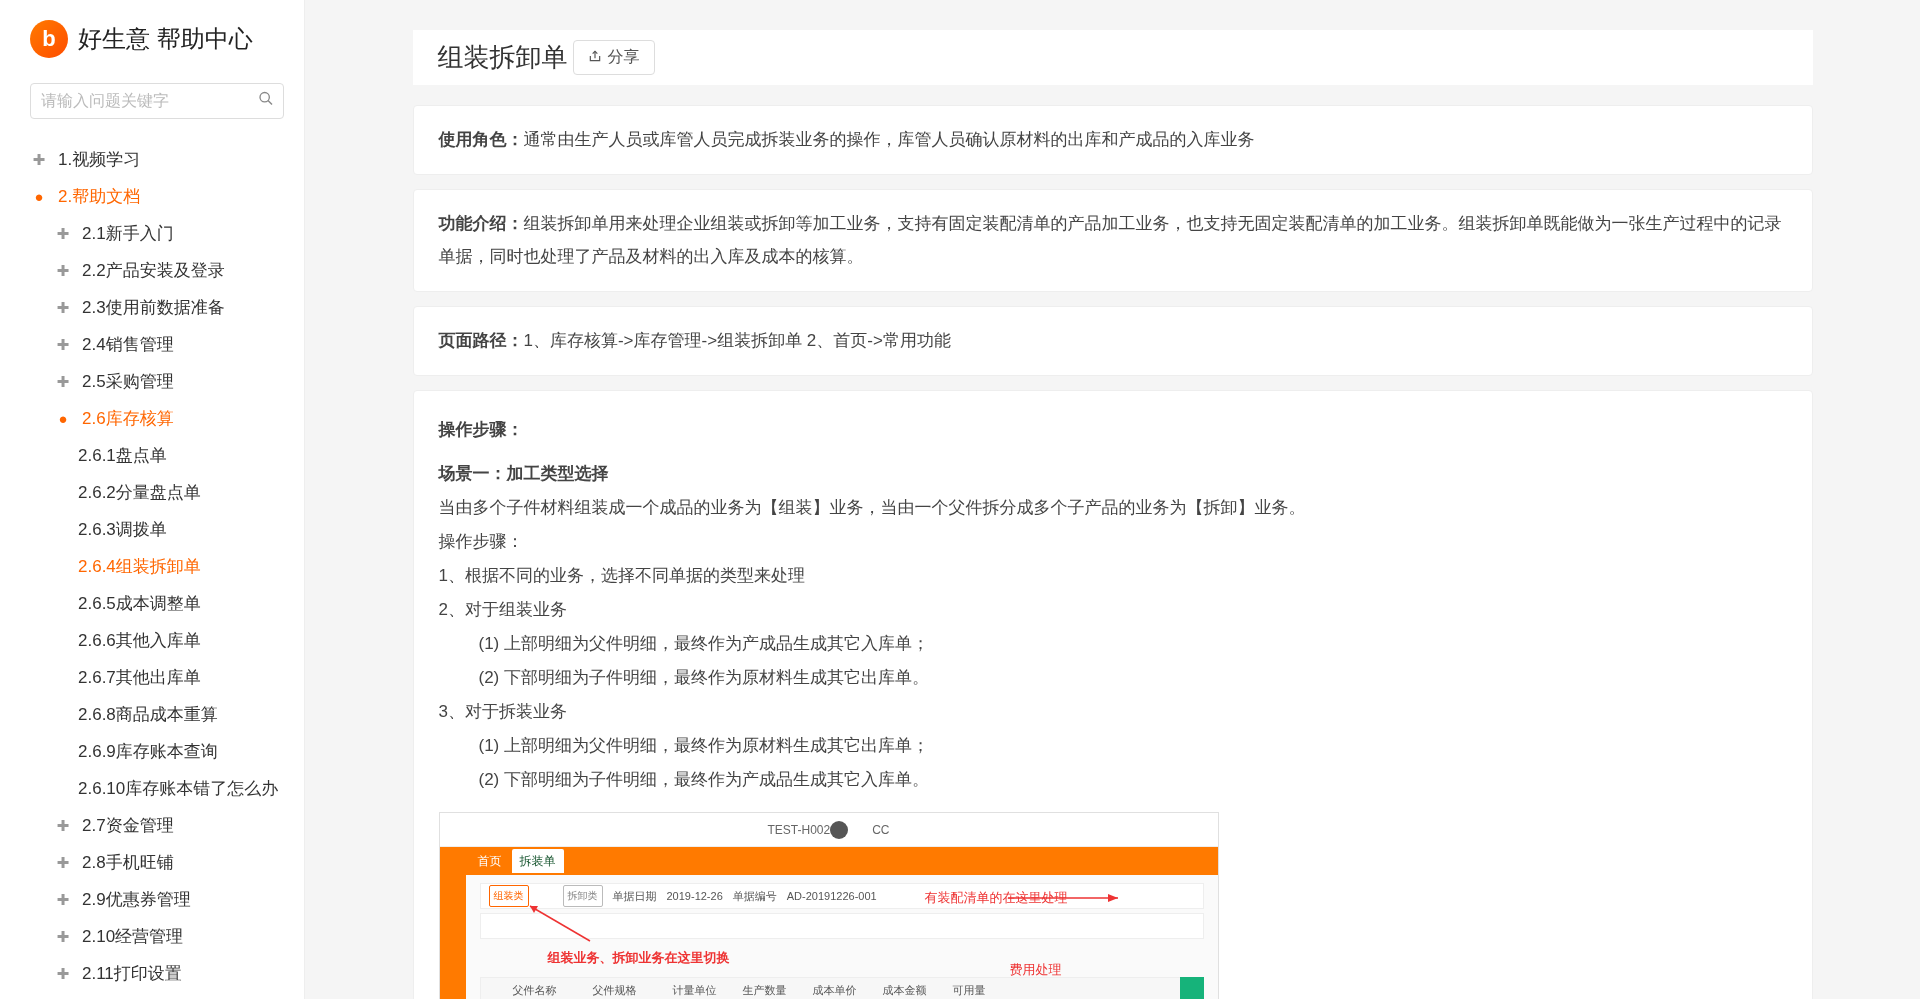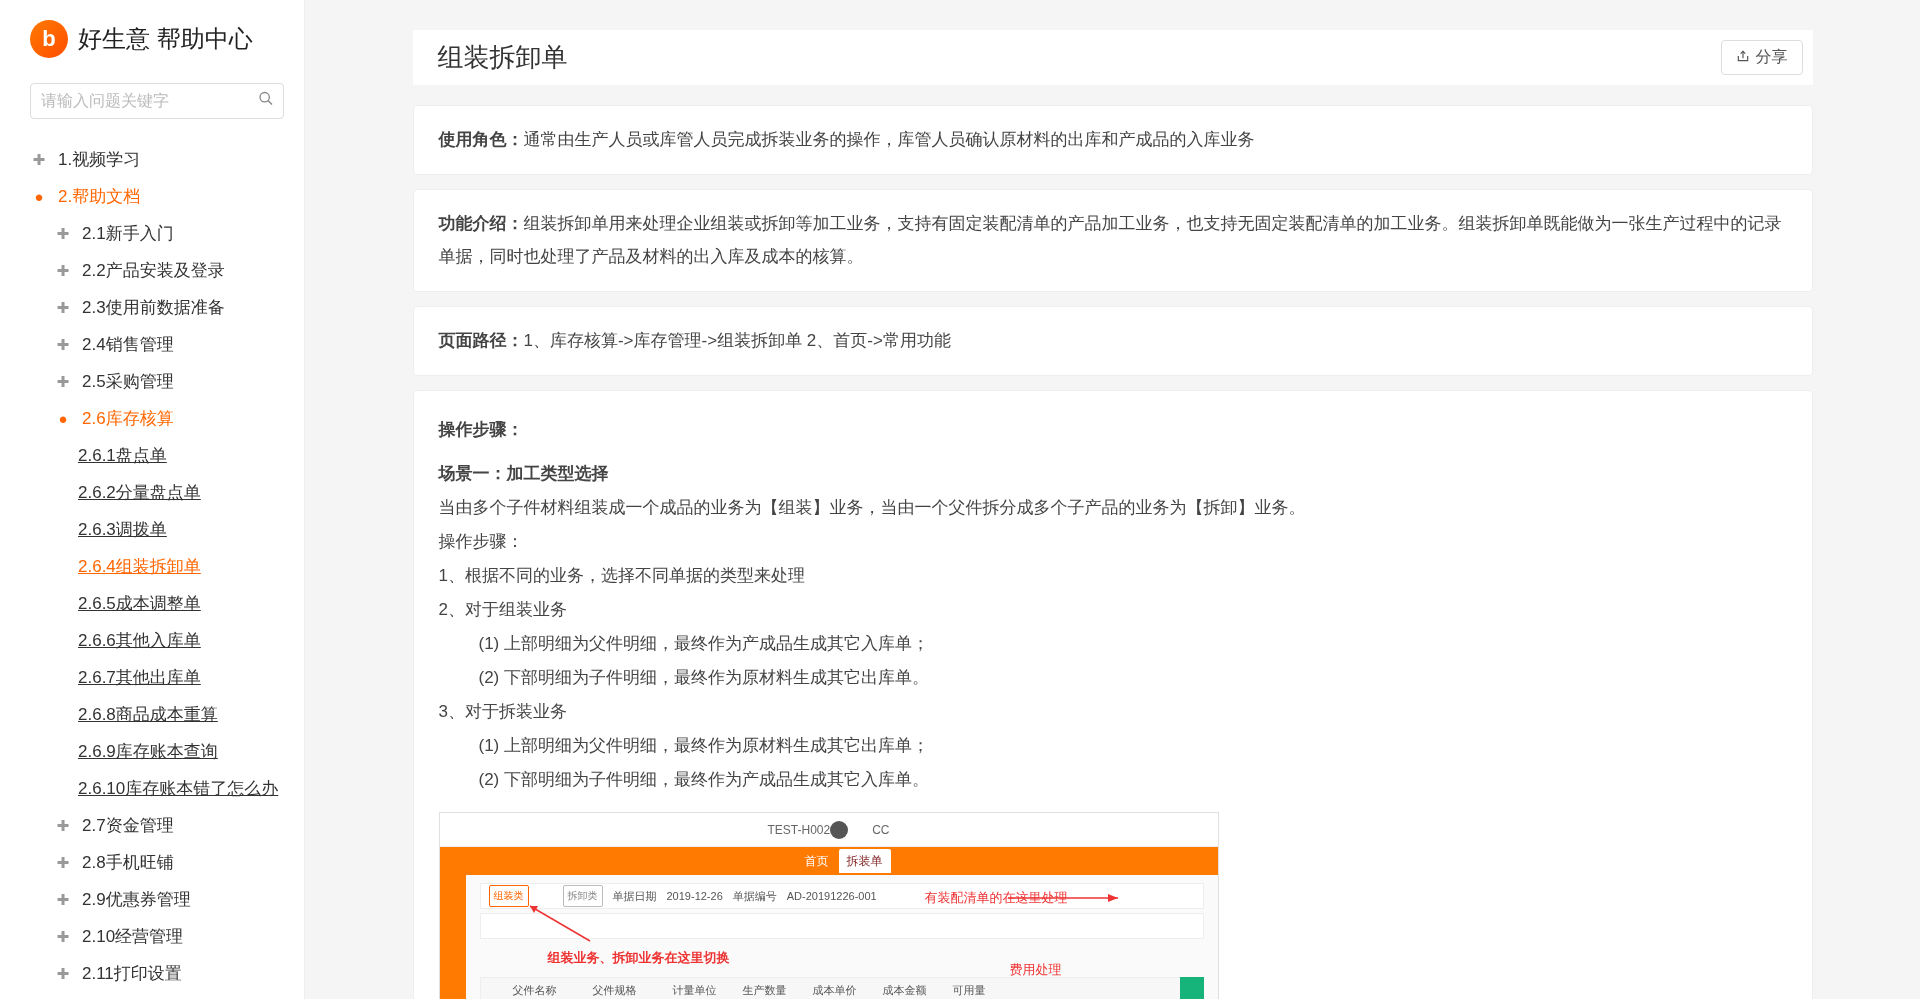--- a/index.html
+++ b/index.html
@@ -91,35 +91,33 @@
       color: #999;
     }
     .nav-item.active .nav-icon {
       color: #ff6600;
     }
     .nav-sub {
       padding-left: 24px;
     }
     .nav-sub2 {
       padding-left: 48px;
-      text-decoration: underline;
     }
 
     .main {
       flex: 1;
       background: #f5f5f5;
       padding: 30px 40px;
     }
     .main-inner {
       max-width: 1400px;
       margin: 0 auto;
     }
     .title-row {
       display: flex;
-      justify-content: space-between;
       align-items: center;
       margin-bottom: 20px;
       background: #fff;
       padding-right:10px;
     }
     .page-title {
       font-size: 26px;
       font-weight: 500;
       padding: 10px 5px 10px 25px;
       background:#fff;
@@ -186,21 +184,21 @@
       justify-content:center;
       padding:0 14px;
       font-size:12px;
       color:#666;
     }
     .sp-orange-left{
       position:absolute; left:0; top:0; bottom:0; width:26px; background:#ff7a00;
     }
     .sp-tabs{
       position:absolute; left:26px; top:0; right:0; height:28px; background:#ff7a00; color:#fff;
-      display:flex; align-items:center; gap:10px; padding-left:12px; font-size:12px;justify-content:center;
+      display:flex; align-items:center; gap:10px; padding-left:12px; font-size:12px;
     }
     .sp-row{
       position:absolute; left:40px; right:14px; height:26px; border:1px solid #eee; background:#fff; font-size:11px; color:#555; display:flex; align-items:center; padding:0 8px; gap:10px;
     }
     .sp-tag{
       border:1px solid #f60; color:#f60; font-size:10px; padding:0 4px; border-radius:2px;
     }
     .sp-btn-green{
       position:absolute; right:14px; width:24px; height:56px; background:#16b37a;
     }
@@ -361,21 +359,21 @@
             <span>TEST-H002</span>
             <span style="display:flex;align-items:center;gap:24px;">
               <span style="width:18px;height:18px;border-radius:50%;background:#555;display:inline-block;"></span>
               <span>CC</span>
             </span>
           </div>
           <div class="sp-body">
             <div class="sp-orange-left"></div>
             <div class="sp-tabs">
               <span>首页</span>
-              <span style="background:#fff;color:#7f1d1d;padding:0 8px;border-radius:2px 2px 0 0;">拆装单</span>
+              <span style="background:#fff;color:#14532d;padding:0 8px;border-radius:2px 2px 0 0;">拆装单</span>
             </div>
 
             <div class="sp-row" style="top:36px;">
               <span class="sp-tag">组装类</span>
               <span class="sp-tag" style="border-color:#bbb;color:#888;margin-left:24px;">拆卸类</span>
               <span>单据日期</span>
               <span>2019-12-26</span>
               <span>单据编号</span>
               <span>AD-20191226-001</span>
             </div>

